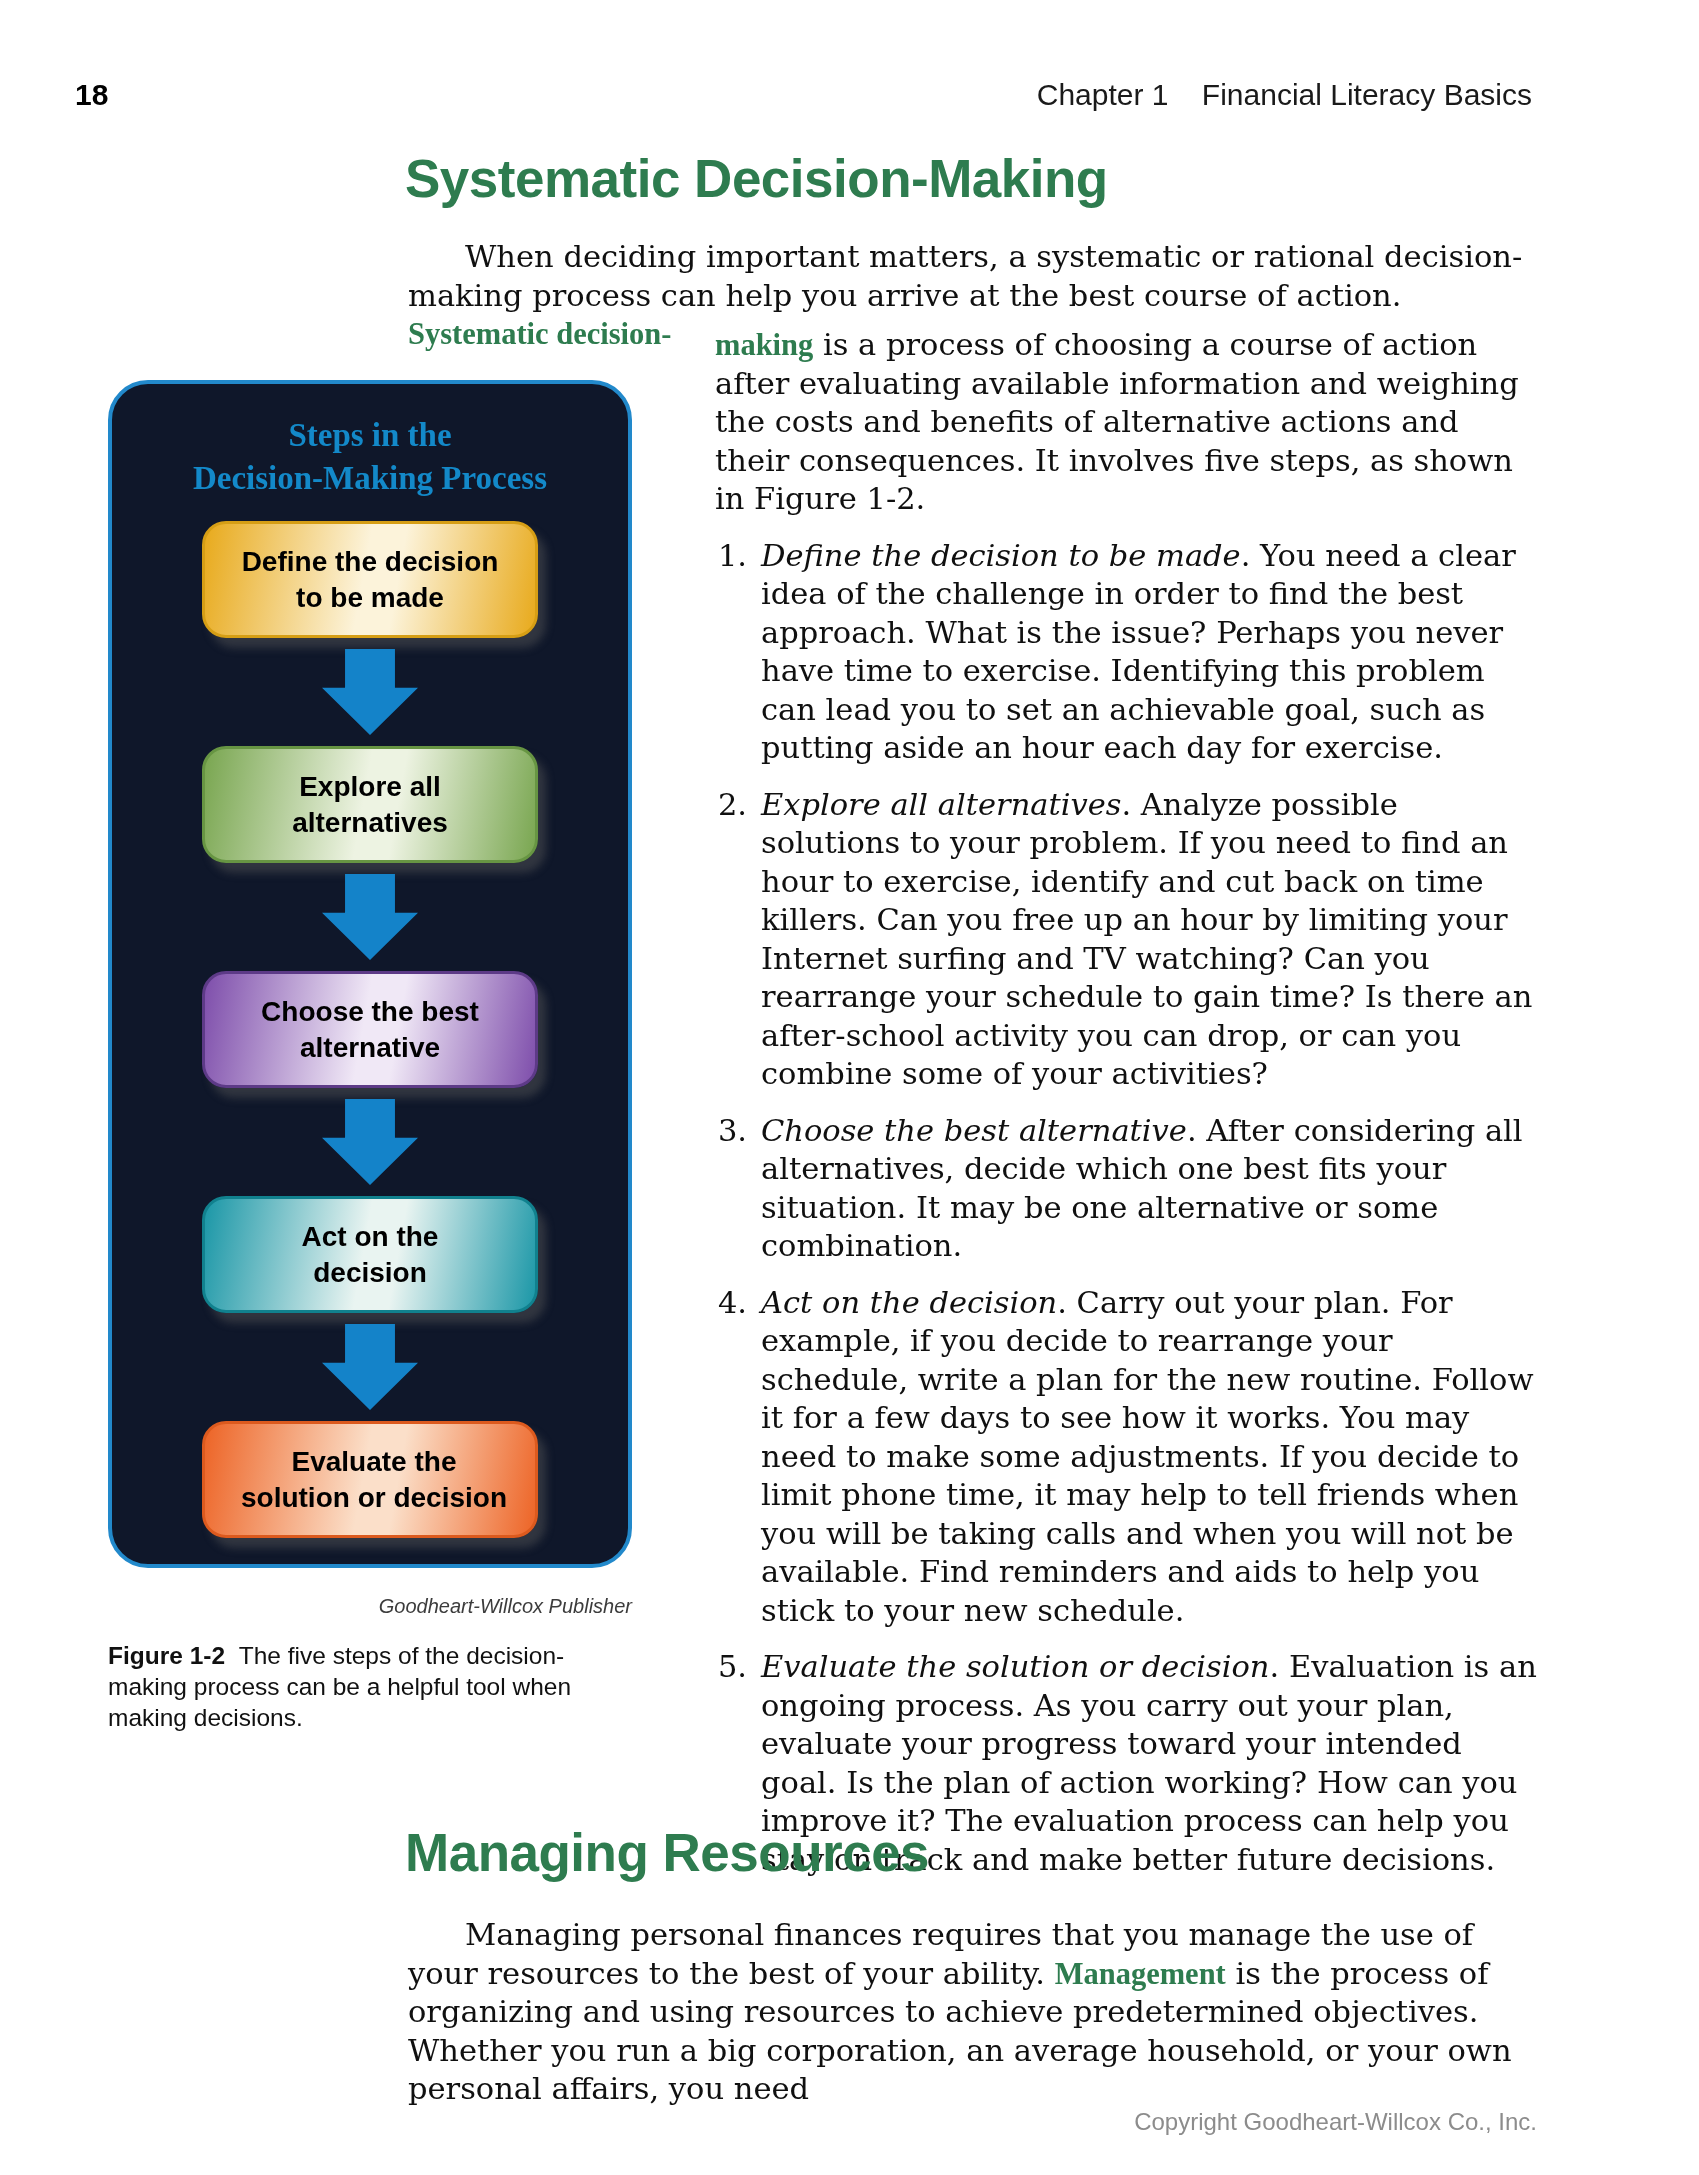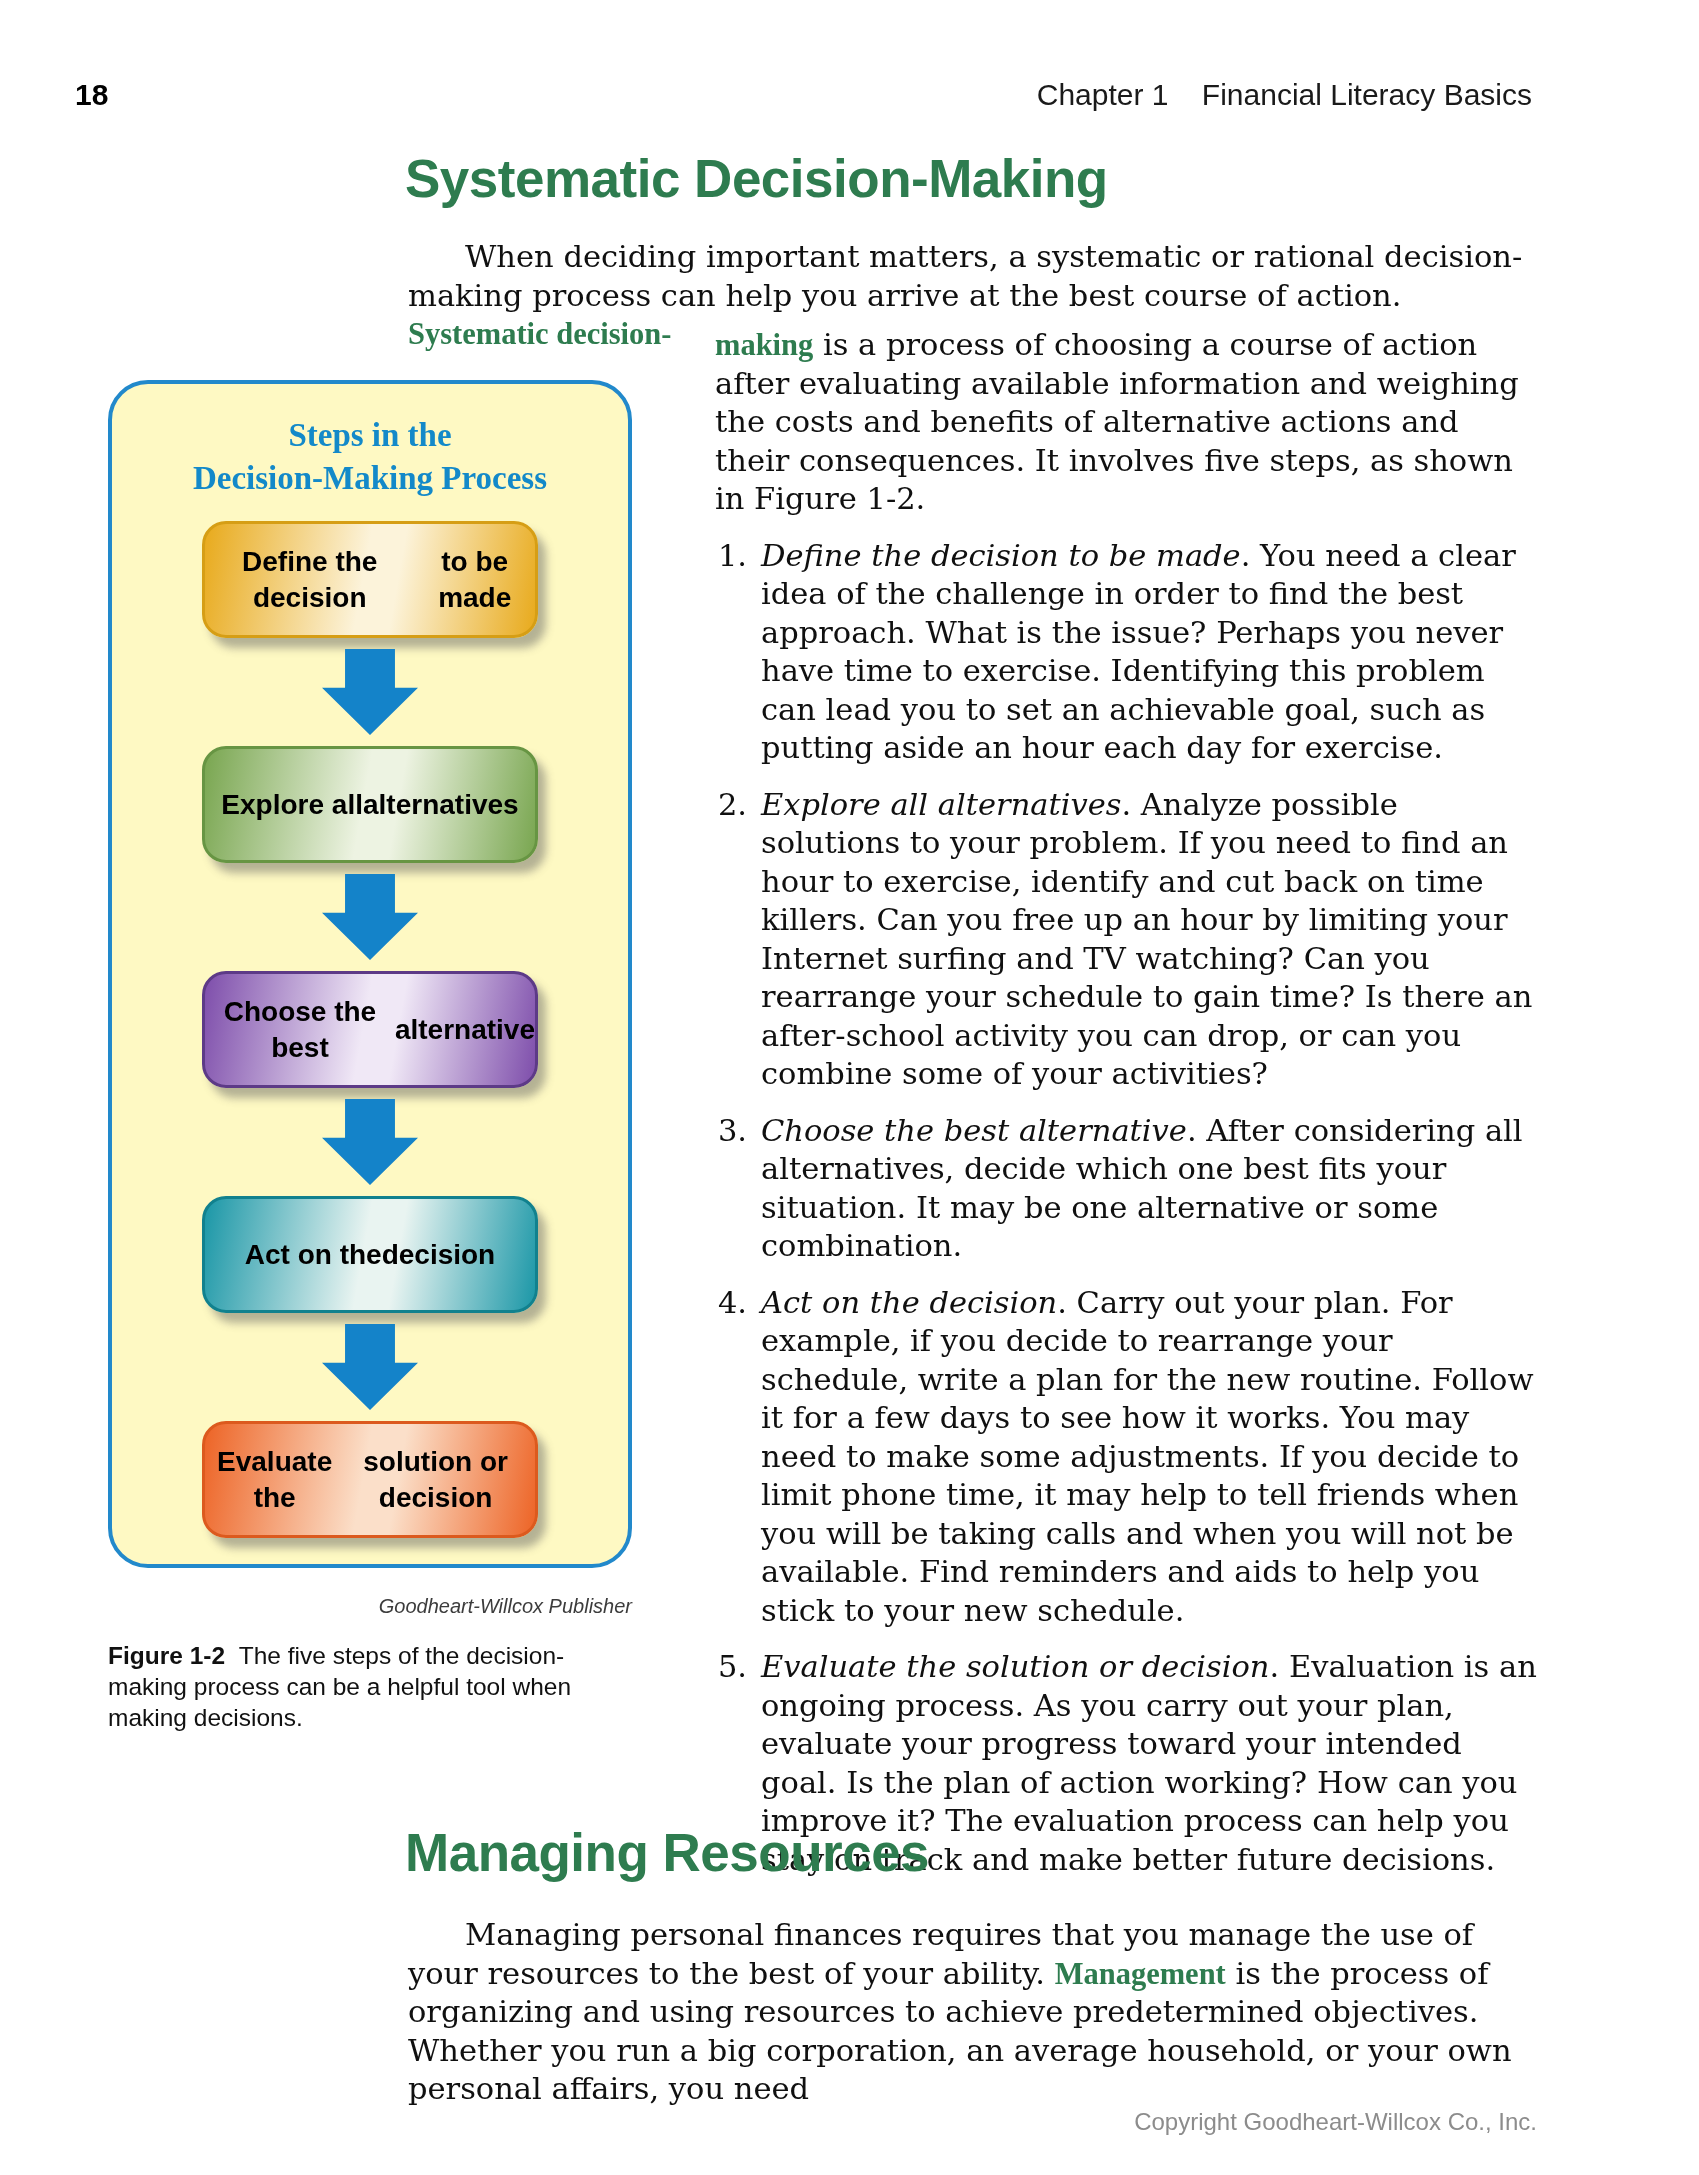--- a/index.html
+++ b/index.html
@@ -35,34 +35,34 @@
     margin:0;
   }
   #intro{top:238px;}
   #para2{top:1916px;}
   .term{font-family:"Liberation Serif", serif;font-weight:bold;color:#2E7C4F;}
   
   .figure-panel{
     position:absolute;left:108px;top:380px;
     width:524px;height:1188px;box-sizing:border-box;
     border:4px solid #2289CB;border-radius:40px;
-    background:#fef9c3;
+    background:#0f172a;
   }
   .fig-title{
     margin-top:30px;text-align:center;
     font-family:"Liberation Serif", serif;font-weight:bold;
     font-size:33px;line-height:43px;color:#1389C9;
   }
   .flow{
     margin-top:21px;display:flex;flex-direction:column;align-items:center;
   }
   .flow-box{
     width:336px;height:117px;box-sizing:border-box;
     border-radius:24px;
-    display:flex;flex-direction:row;justify-content:center;align-items:center;
+    display:flex;flex-direction:column;justify-content:center;align-items:center;
     font-family:"Liberation Sans", sans-serif;font-weight:bold;
     font-size:28px;line-height:36px;color:#000;text-align:center;
     box-shadow:8px 10px 8px rgba(90,90,90,0.45);
   }
   .arrow-down{
     width:96px;height:86px;margin:11px 0;
     background:#1483C9;
     clip-path:polygon(24% 0, 76% 0, 76% 45%, 100% 45%, 50% 100%, 0 45%, 24% 45%);
     filter:drop-shadow(5px 5px 3px rgba(90,90,90,0.5));
   }

